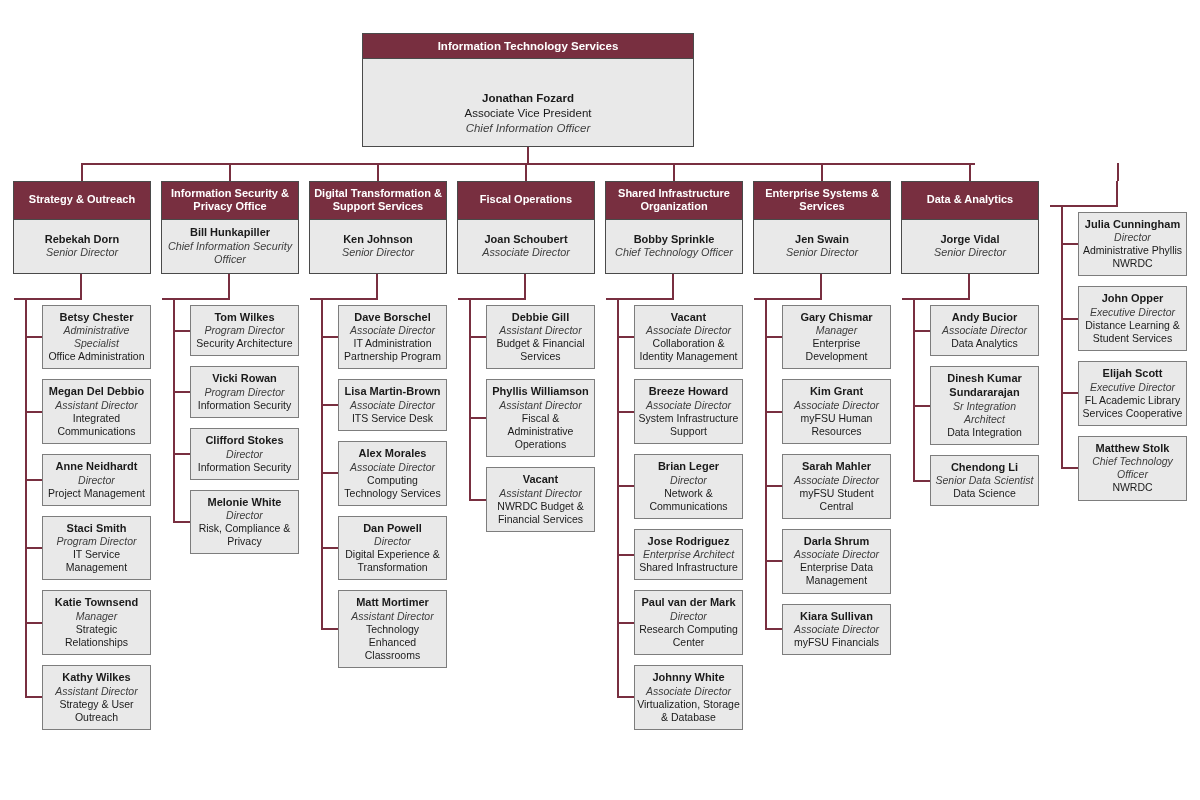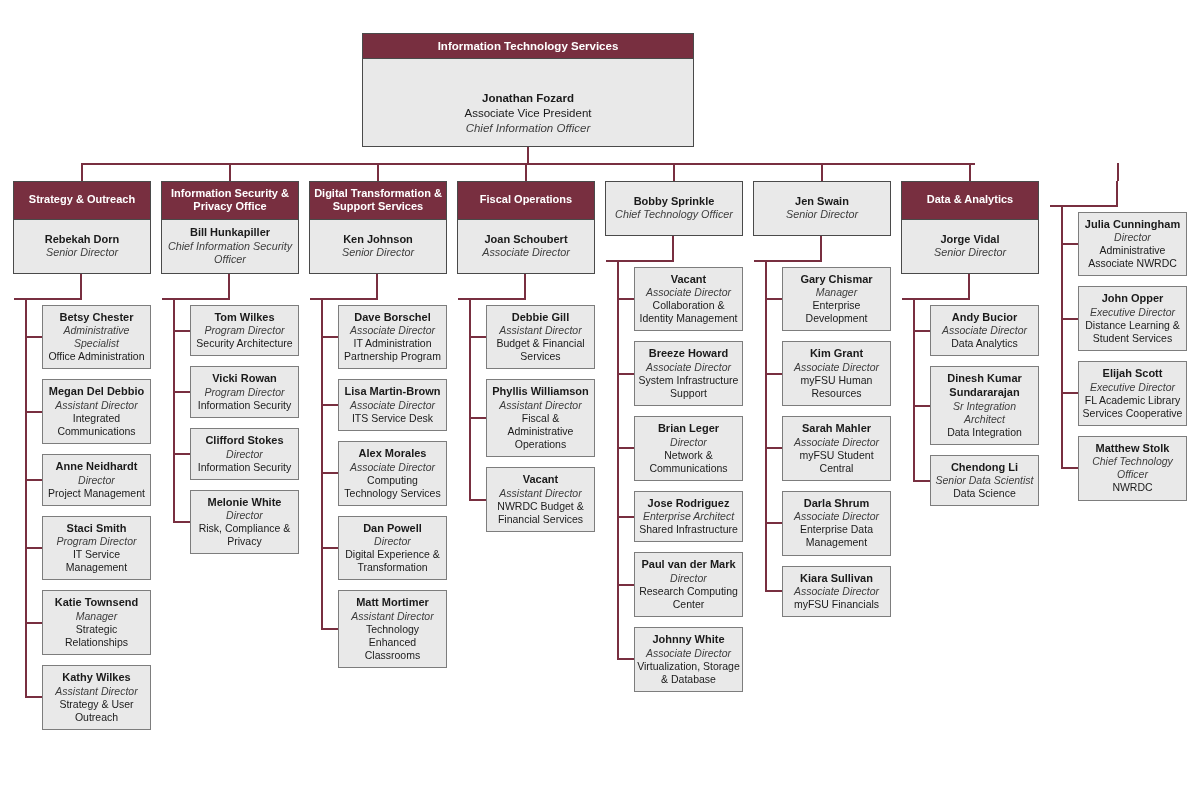--- a/index.html
+++ b/index.html
@@ -266,20 +266,21 @@
       <div class="m-name">Vacant</div>
       <div class="m-title">Assistant Director</div>
       <div class="m-unit">NWRDC Budget &amp; Financial Services</div>
     </div>
   </div>
 </div>
   </div>
 
   <div class="column">
     <div class="dept-box">
+      <div class="dept-header">Shared Infrastructure Organization</div>
       <div class="dept-body">
         <div class="dept-name">Bobby Sprinkle</div>
         <div class="dept-title">Chief Technology Officer</div>
       </div>
     </div>
     <div class="elbow"></div>
     <div class="members">
   <div class="member-row">
     <div class="member-box">
       <div class="m-name">Vacant</div>
@@ -325,20 +326,21 @@
       <div class="m-name">Johnny White</div>
       <div class="m-title">Associate Director</div>
       <div class="m-unit">Virtualization, Storage &amp; Database</div>
     </div>
   </div>
 </div>
   </div>
 
   <div class="column">
     <div class="dept-box">
+      <div class="dept-header">Enterprise Systems &amp; Services</div>
       <div class="dept-body">
         <div class="dept-name">Jen Swain</div>
         <div class="dept-title">Senior Director</div>
       </div>
     </div>
     <div class="elbow"></div>
     <div class="members">
   <div class="member-row">
     <div class="member-box">
       <div class="m-name">Gary Chismar</div>
@@ -417,21 +419,21 @@
 </div>
   </div>
 
   <div class="column">
     <div class="elbow"></div>
     <div class="members">
   <div class="member-row">
     <div class="member-box">
       <div class="m-name">Julia Cunningham</div>
       <div class="m-title">Director</div>
-      <div class="m-unit">Administrative Associate NWRDC</div>
+      <div class="m-unit">Administrative Phyllis NWRDC</div>
     </div>
   </div>
 
   <div class="member-row">
     <div class="member-box">
       <div class="m-name">John Opper</div>
       <div class="m-title">Executive Director</div>
       <div class="m-unit">Distance Learning &amp; Student Services</div>
     </div>
   </div>

